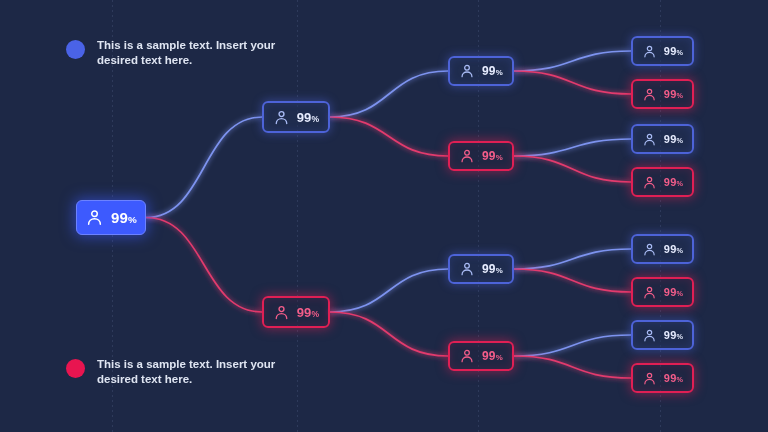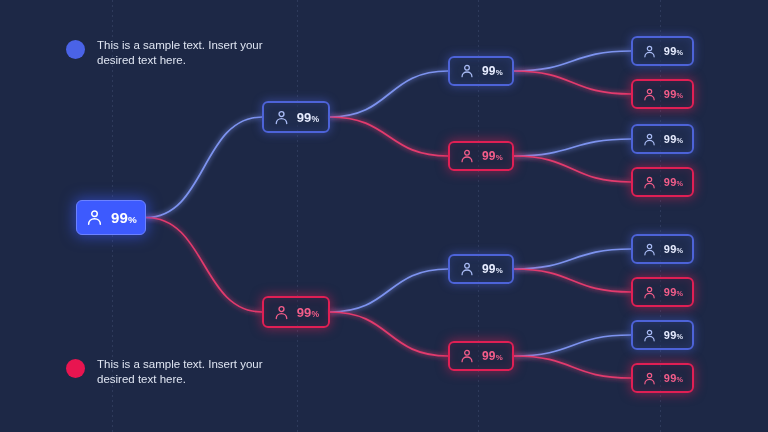--- a/index.html
+++ b/index.html
@@ -59,21 +59,21 @@
   }
   .n-pink .pct{color:#f4traced;}
   .n-pink .pct{color:#f45d8a;}
 
   .legend{position:absolute;display:flex;align-items:flex-start;gap:12px;}
   .legend .dot{width:19px;height:19px;border-radius:50%;flex:0 0 auto;margin-top:2px;}
   .legend .dot.blue{background:#4a63e7;}
   .legend .dot.pink{background:#e81550;}
   .legend .txt{
     color:#dfe5f2;font-size:11.5px;line-height:15px;
-    max-width:180px;font-weight:normal;
+    max-width:180px;font-weight:bold;
   }
 </style>
 </head>
 <body>
 
 <div id="stage">
 
   <div id="guides">
       <div class="gl" style="left: 112px;"></div>
       <div class="gl" style="left: 297px;"></div>

